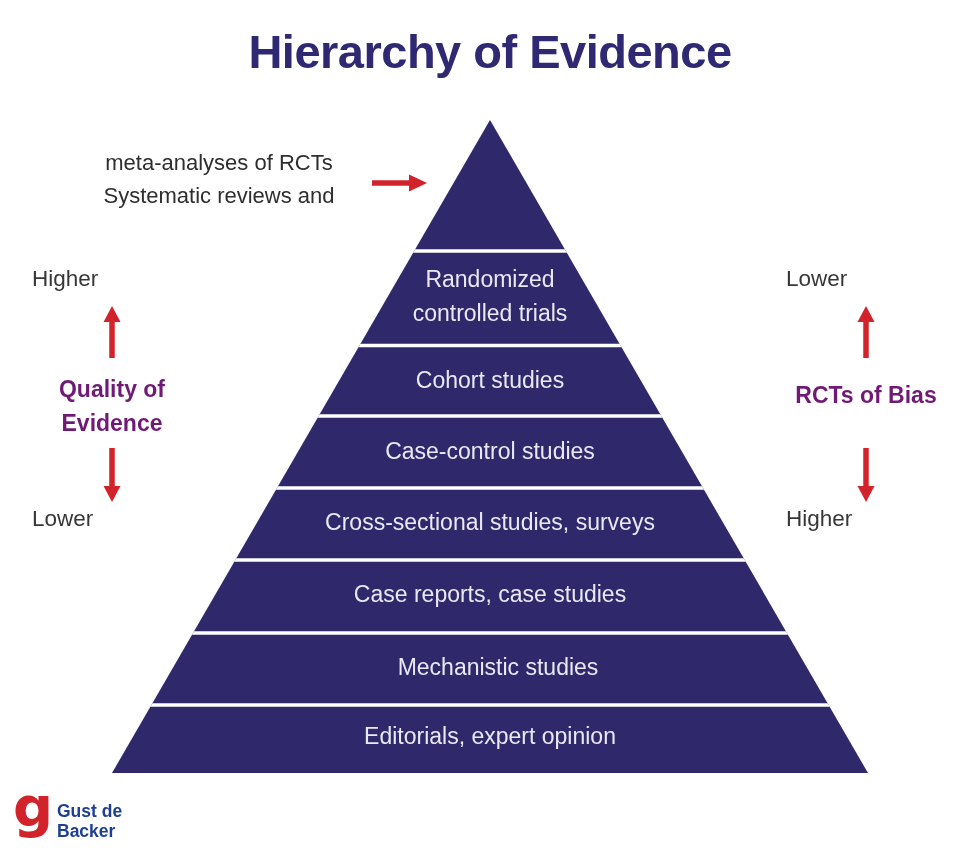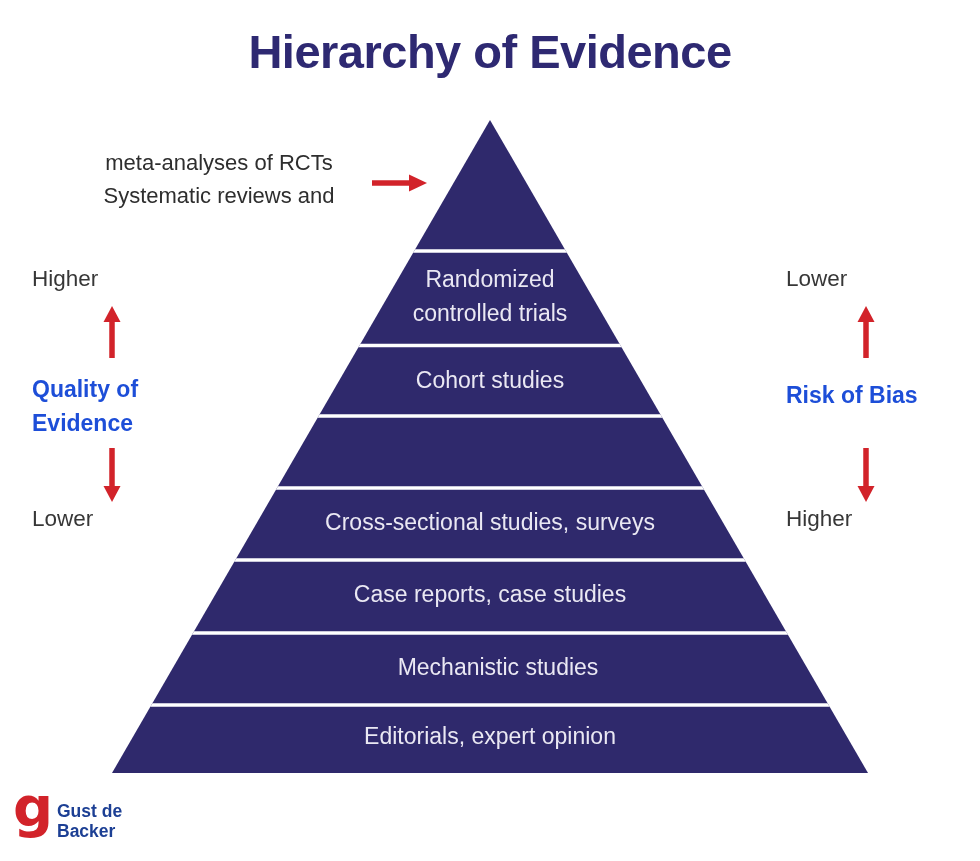--- a/index.html
+++ b/index.html
@@ -14,21 +14,21 @@
     top:24px;left:0;width:980px;text-align:center;
     font-size:47px;font-weight:800;letter-spacing:-0.5px;color:#2e2972;
   }
 
   .annotation{
     top:146px;left:68px;width:302px;text-align:center;
     font-size:22px;line-height:33px;color:#2e2e2e;
   }
 
   .side-word{font-size:22.5px;color:#373737;width:160px;}
-  .side-emph{font-size:23px;font-weight:700;color:#1d4ed8;width:160px;line-height:34px;}
+  .side-emph{font-size:23px;font-weight:700;color:#701a75;text-align:center;width:160px;line-height:34px;}
   .col-left{left:32px;}
   .col-right{left:786px;}
   .row-top{top:266px;}
   .row-mid-left{top:372px;}
   .row-mid-right{top:378px;}
   .row-bottom{top:506px;}
 
   .lvl{
     left:0;width:980px;text-align:center;
     font-size:23px;color:#eae8f3;
@@ -109,25 +109,26 @@
   <div class="abs annotation">
     <div>meta-analyses of RCTs</div>
     <div>Systematic reviews and</div>
   </div>
 
   <div class="abs side-word col-left row-top">Higher</div>
   <div class="abs side-emph col-left row-mid-left">Quality of Evidence</div>
   <div class="abs side-word col-left row-bottom">Lower</div>
 
   <div class="abs side-word col-right row-top">Lower</div>
-  <div class="abs side-emph col-right row-mid-right">Risk of Bias</div>
+  <div class="abs side-emph col-right row-mid-right">RCTs of Bias</div>
   <div class="abs side-word col-right row-bottom">Higher</div>
 
   <div class="abs lvl lvl3">Cohort studies</div>
   <div class="abs lvl lvl2">Randomized controlled trials</div>
+  <div class="abs lvl lvl4">Case-control studies</div>
   <div class="abs lvl lvl6">Case reports, case studies</div>
   <div class="abs lvl lvl5">Cross-sectional studies, surveys</div>
   <div class="abs lvl lvl7">Mechanistic studies</div>
   <div class="abs lvl lvl8">Editorials, expert opinion</div>
 
   <div class="abs logo-g">g</div>
   <div class="abs logo-text">
     <div>Gust de</div>
     <div>Backer</div>
   </div>

